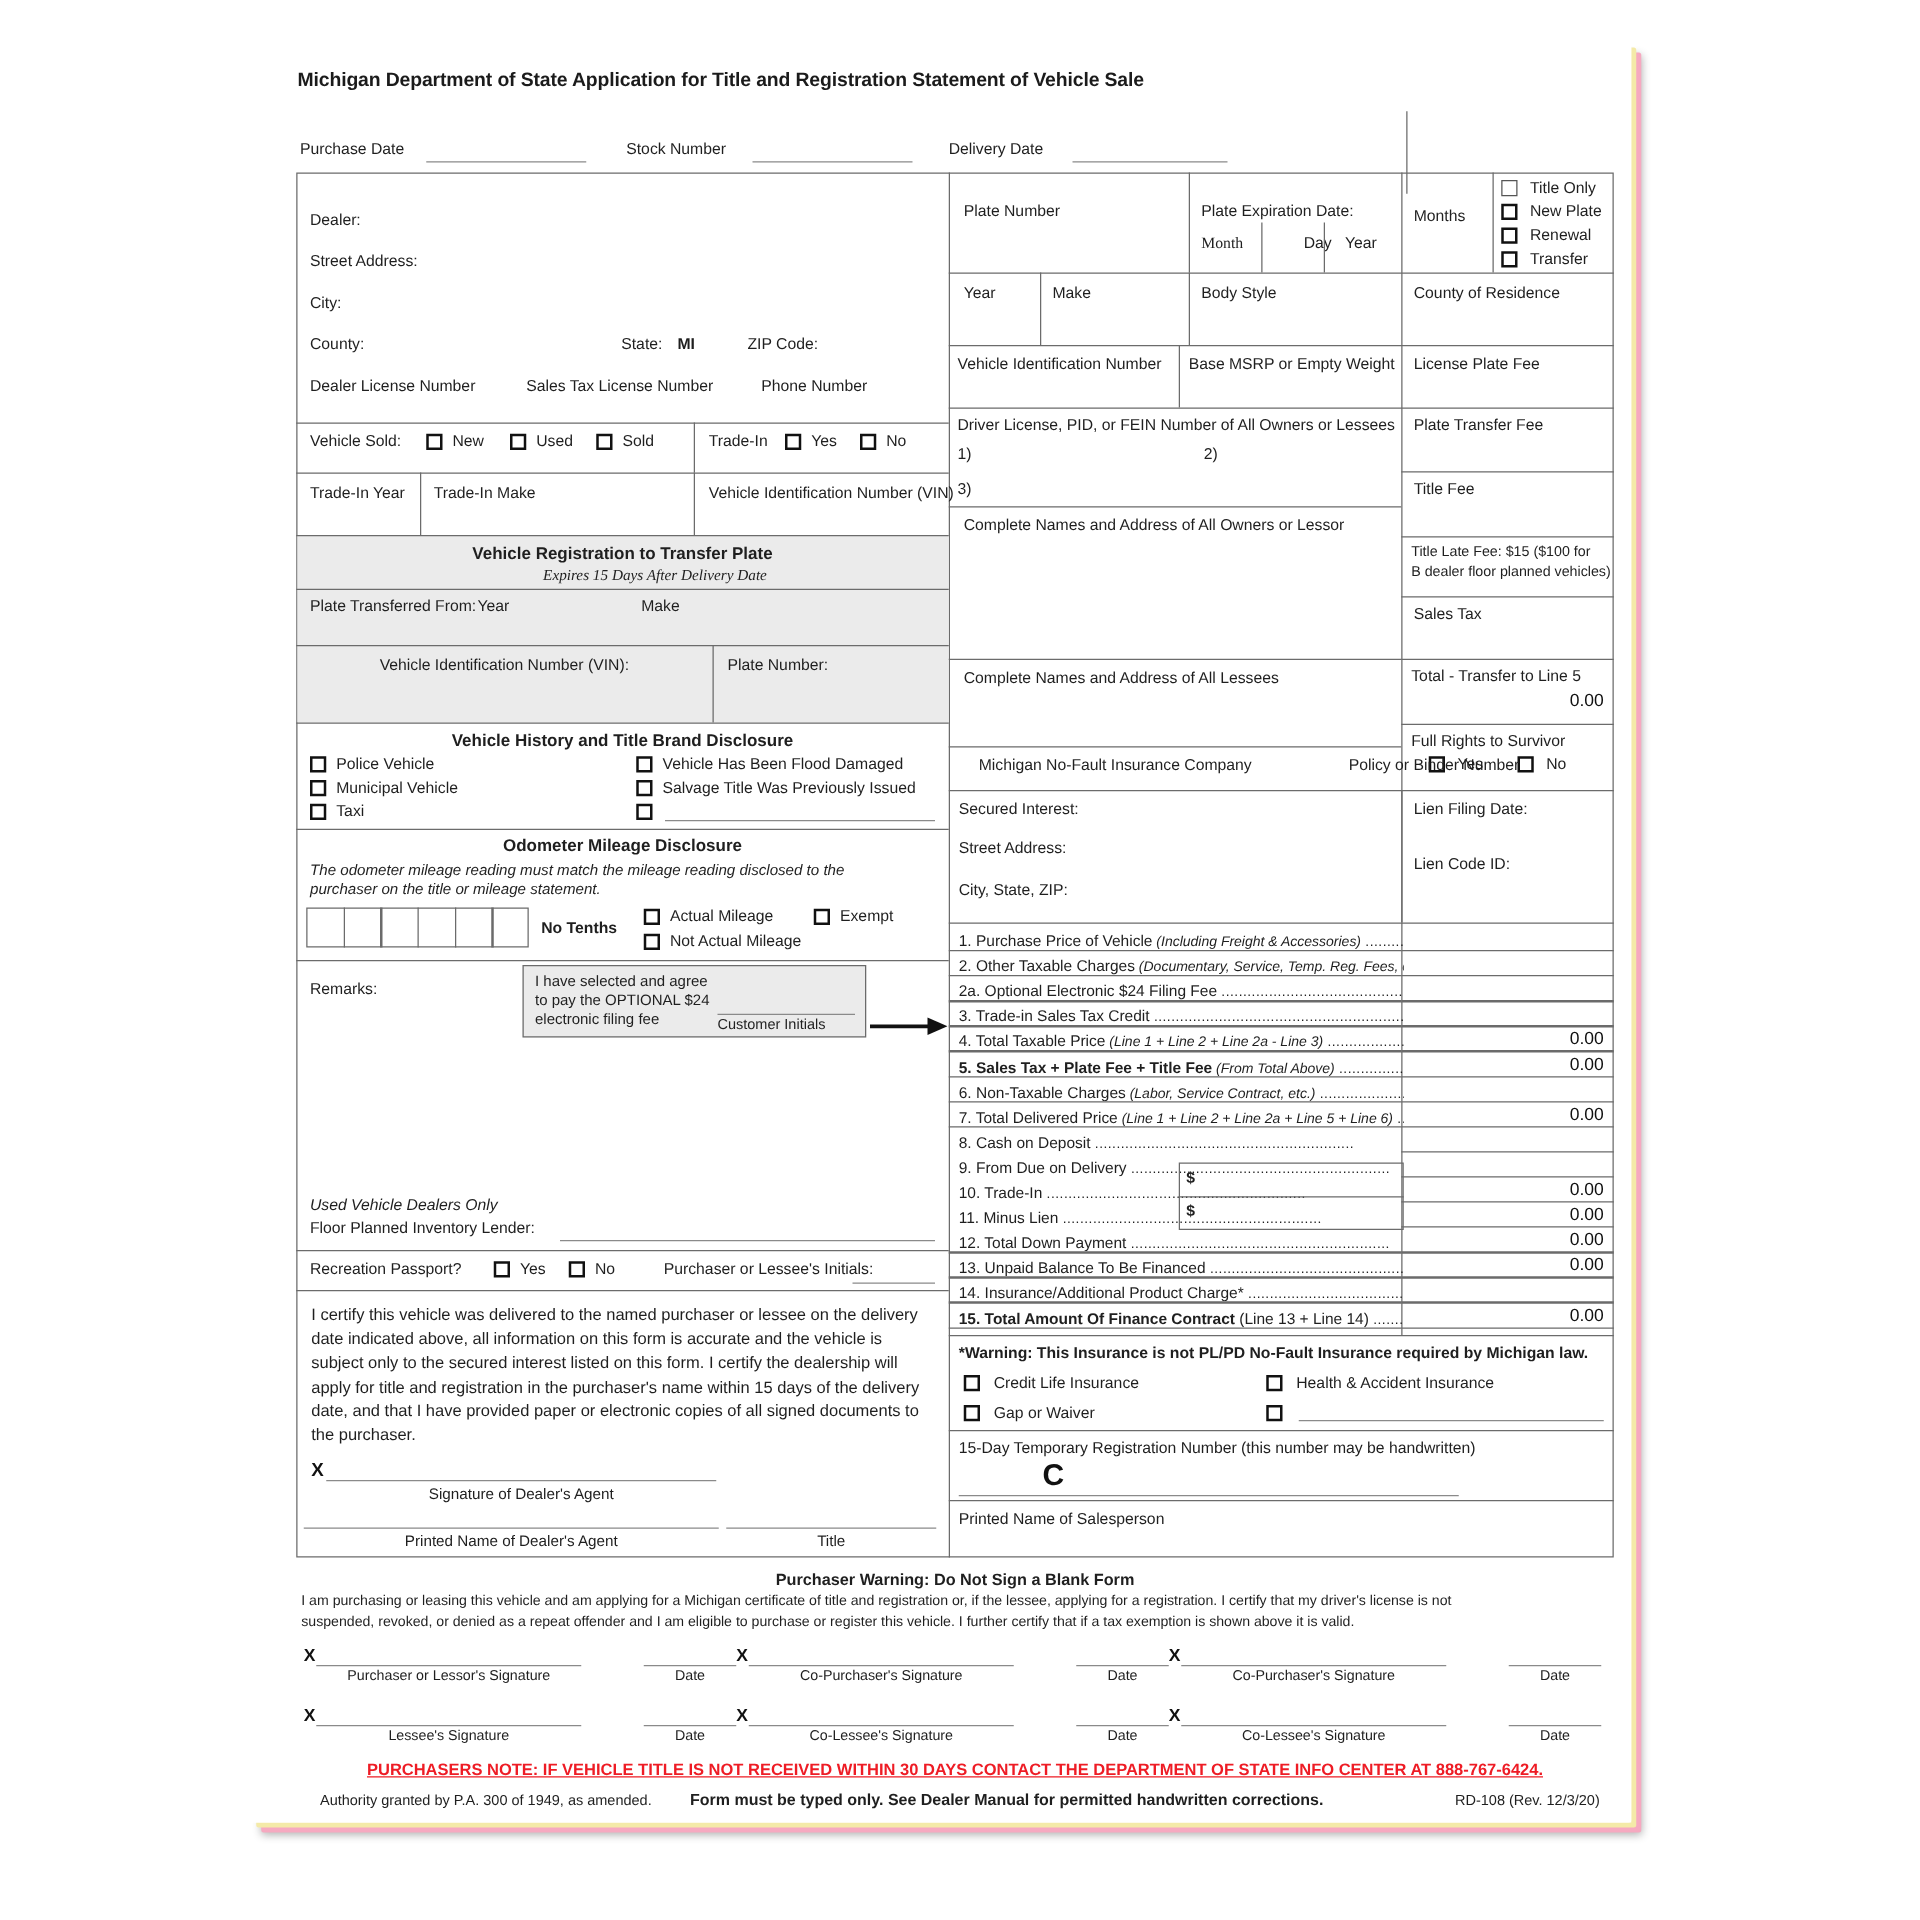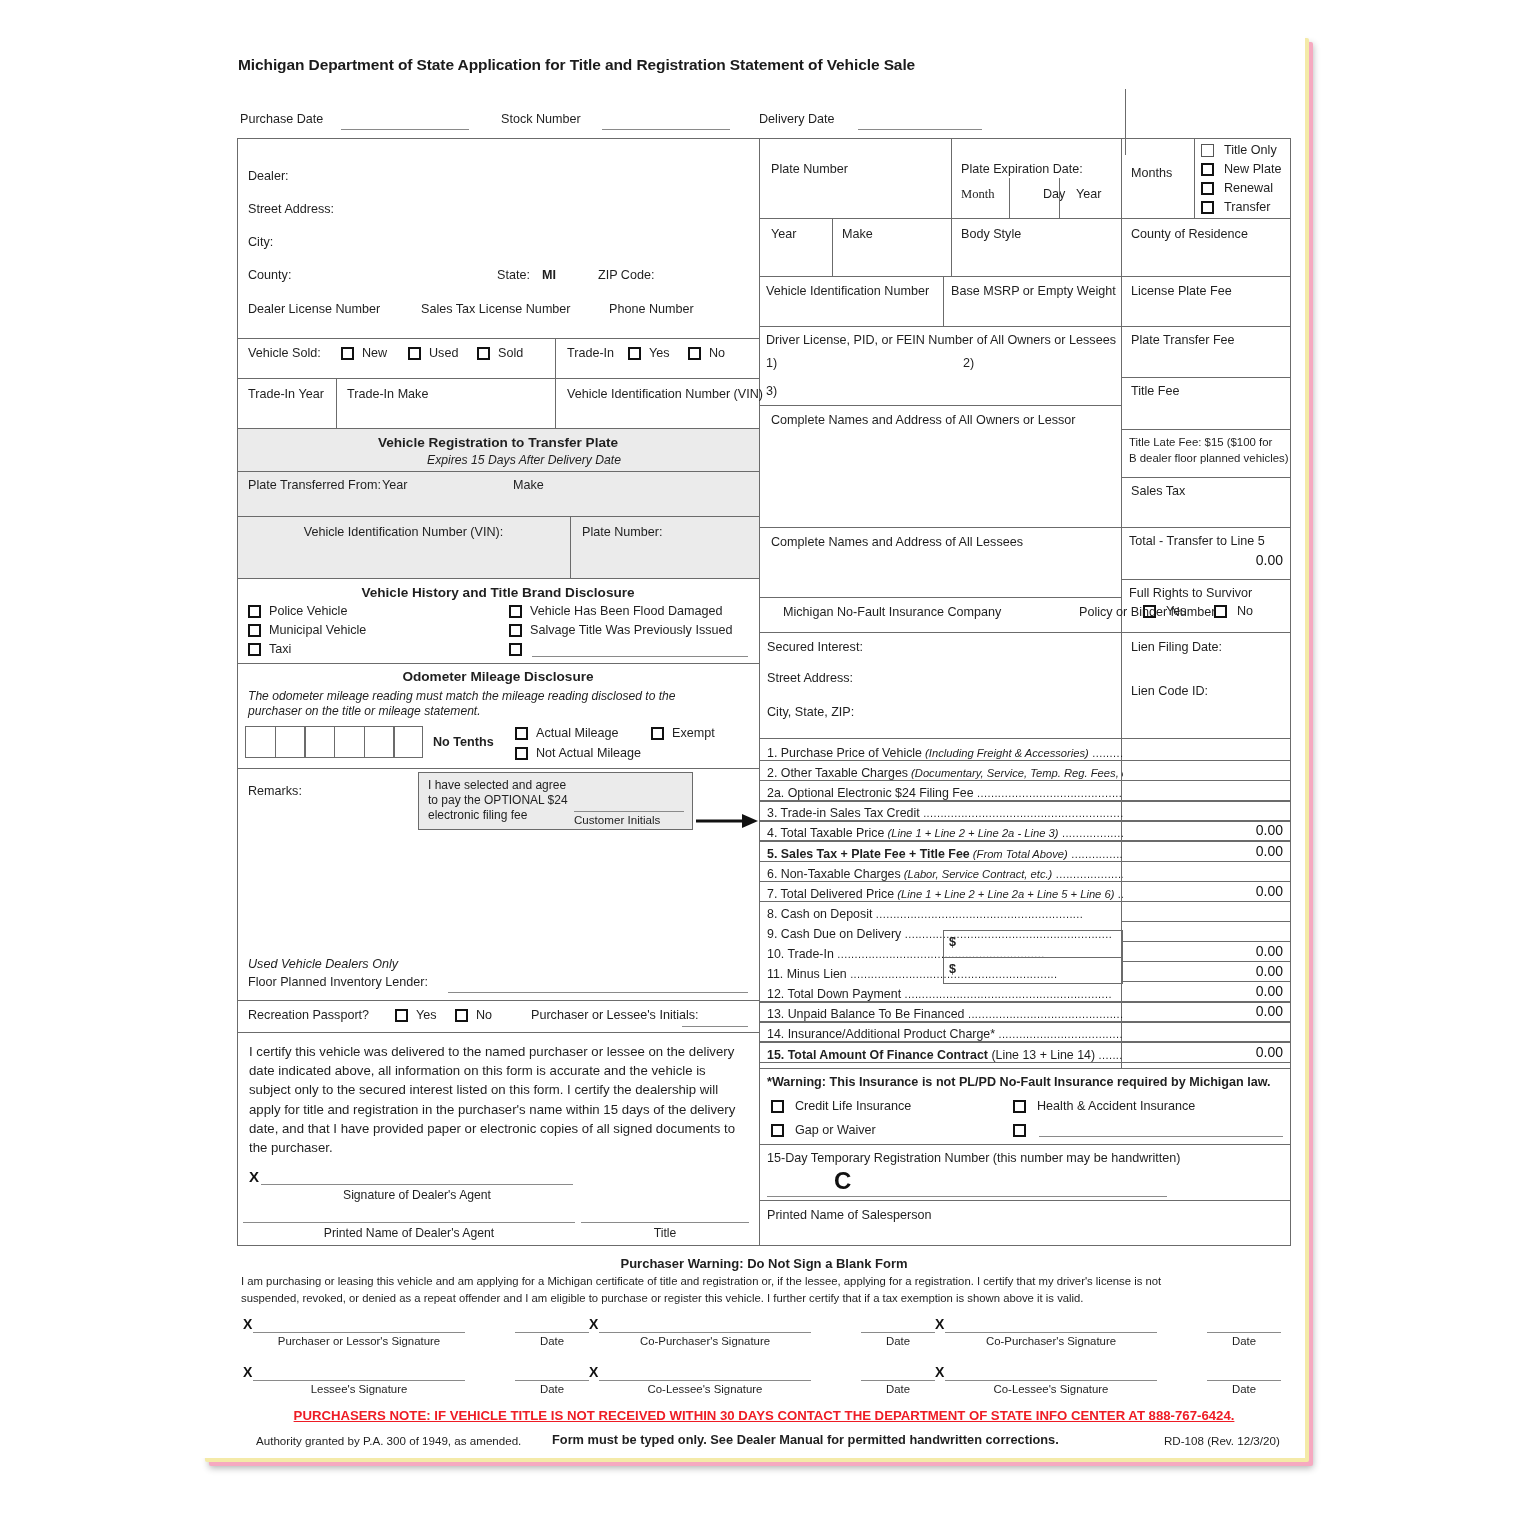--- a/index.html
+++ b/index.html
@@ -104,21 +104,21 @@
     <div class="hline" style="left:36px;top:344px;width:522px;"></div>
     <div class="t" style="left:47px;top:353px;">Trade-In Year</div>
     <div class="vline" style="left:135px;top:344px;height:50px;"></div>
     <div class="t" style="left:146px;top:353px;">Trade-In Make</div>
     <div class="vline" style="left:354px;top:344px;height:50px;"></div>
     <div class="t" style="left:366px;top:353px;">Vehicle Identification Number (VIN)</div>
 
     <div class="abs shade" style="left:37px;top:394px;width:521px;height:150px;"></div>
     <div class="hline" style="left:36px;top:394px;width:522px;"></div>
     <div class="t b ctr" style="left:36px;top:401px;width:522px;font-size:13.6px;">Vehicle Registration to Transfer Plate</div>
-    <div class="t i ctr" style="left:36px;top:419px;width:574px;font-size:12.2px;">Expires 15 Days After Delivery Date</div>
+    <div class="t i ctr" style="left:36px;top:419px;width:574px;font-size:12.2px;font-family:Liberation Serif, serif;">Expires 15 Days After Delivery Date</div>
     <div class="hline" style="left:36px;top:437px;width:522px;"></div>
     <div class="t" style="left:47px;top:444px;">Plate Transferred From:</div>
     <div class="t" style="left:181px;top:444px;">Year</div>
     <div class="t" style="left:312px;top:444px;">Make</div>
     <div class="hline" style="left:36px;top:482px;width:522px;"></div>
     <div class="t ctr" style="left:36px;top:491px;width:333px;">Vehicle Identification Number (VIN):</div>
     <div class="vline" style="left:369px;top:482px;height:62px;"></div>
     <div class="t" style="left:381px;top:491px;">Plate Number:</div>
 
     <div class="hline" style="left:36px;top:544px;width:522px;"></div>
@@ -305,21 +305,21 @@
         <div class="money" style="left: 930px; top: 808.5px; width: 152px;">0.00</div>
         <div class="t" style="left: 566px; top: 832.6px; font-size: 12.4px; width: 356px; overflow: hidden;"><span>6. </span><span>Non-Taxable Charges</span><span style="font-style: italic; font-size: 11.2px;"> (Labor, Service Contract, etc.)</span><span style="font-size: 11px; letter-spacing: 0.4px;"> ............................................................</span></div>
         <div class="hline" style="left: 920px; top: 846.6px; width: 170px;"></div>
         <div class="hline" style="left: 558px; top: 846.6px; width: 362px;"></div>
         <div class="t" style="left: 566px; top: 852.7px; font-size: 12.4px; width: 356px; overflow: hidden;"><span>7. </span><span>Total Delivered Price</span><span style="font-style: italic; font-size: 11.2px;"> (Line 1 + Line 2 + Line 2a + Line 5 + Line 6)</span><span style="font-size: 11px; letter-spacing: 0.4px;"> ............................................................</span></div>
         <div class="hline" style="left: 920px; top: 866.7px; width: 170px;"></div>
         <div class="hline" style="left: 558px; top: 866.7px; width: 362px;"></div>
         <div class="money" style="left: 930px; top: 848.7px; width: 152px;">0.00</div>
         <div class="t" style="left: 566px; top: 872.8px; font-size: 12.4px; width: 356px; overflow: hidden;"><span>8. </span><span>Cash on Deposit</span><span style="font-size: 11px; letter-spacing: 0.4px;"> ............................................................</span></div>
         <div class="hline" style="left: 920px; top: 886.8px; width: 170px;"></div>
-        <div class="t" style="left: 566px; top: 892.9px; font-size: 12.4px; width: 356px; overflow: hidden;"><span>9. </span><span>Cash Due on Delivery</span><span style="font-size: 11px; letter-spacing: 0.4px;"> ............................................................</span></div>
+        <div class="t" style="left: 566px; top: 892.9px; font-size: 12.4px; width: 356px; overflow: hidden;"><span>9. </span><span>From Due on Delivery</span><span style="font-size: 11px; letter-spacing: 0.4px;"> ............................................................</span></div>
         <div class="hline" style="left: 920px; top: 906.9px; width: 170px;"></div>
         <div class="t" style="left: 566px; top: 913px; font-size: 12.4px; width: 356px; overflow: hidden;"><span>10. </span><span>Trade-In</span><span style="font-size: 11px; letter-spacing: 0.4px;"> ............................................................</span></div>
         <div class="hline" style="left: 920px; top: 927px; width: 170px;"></div>
         <div class="money" style="left: 930px; top: 909px; width: 152px;">0.00</div>
         <div class="t" style="left: 566px; top: 933.1px; font-size: 12.4px; width: 356px; overflow: hidden;"><span>11. </span><span>Minus Lien</span><span style="font-size: 11px; letter-spacing: 0.4px;"> ............................................................</span></div>
         <div class="hline" style="left: 920px; top: 947.1px; width: 170px;"></div>
         <div class="money" style="left: 930px; top: 929.1px; width: 152px;">0.00</div>
         <div class="t" style="left: 566px; top: 953.2px; font-size: 12.4px; width: 356px; overflow: hidden;"><span>12. </span><span>Total Down Payment</span><span style="font-size: 11px; letter-spacing: 0.4px;"> ............................................................</span></div>
         <div class="hline" style="left: 920px; top: 967.2px; width: 170px;"></div>
         <div class="hline" style="left: 558px; top: 967.2px; width: 362px;"></div>

